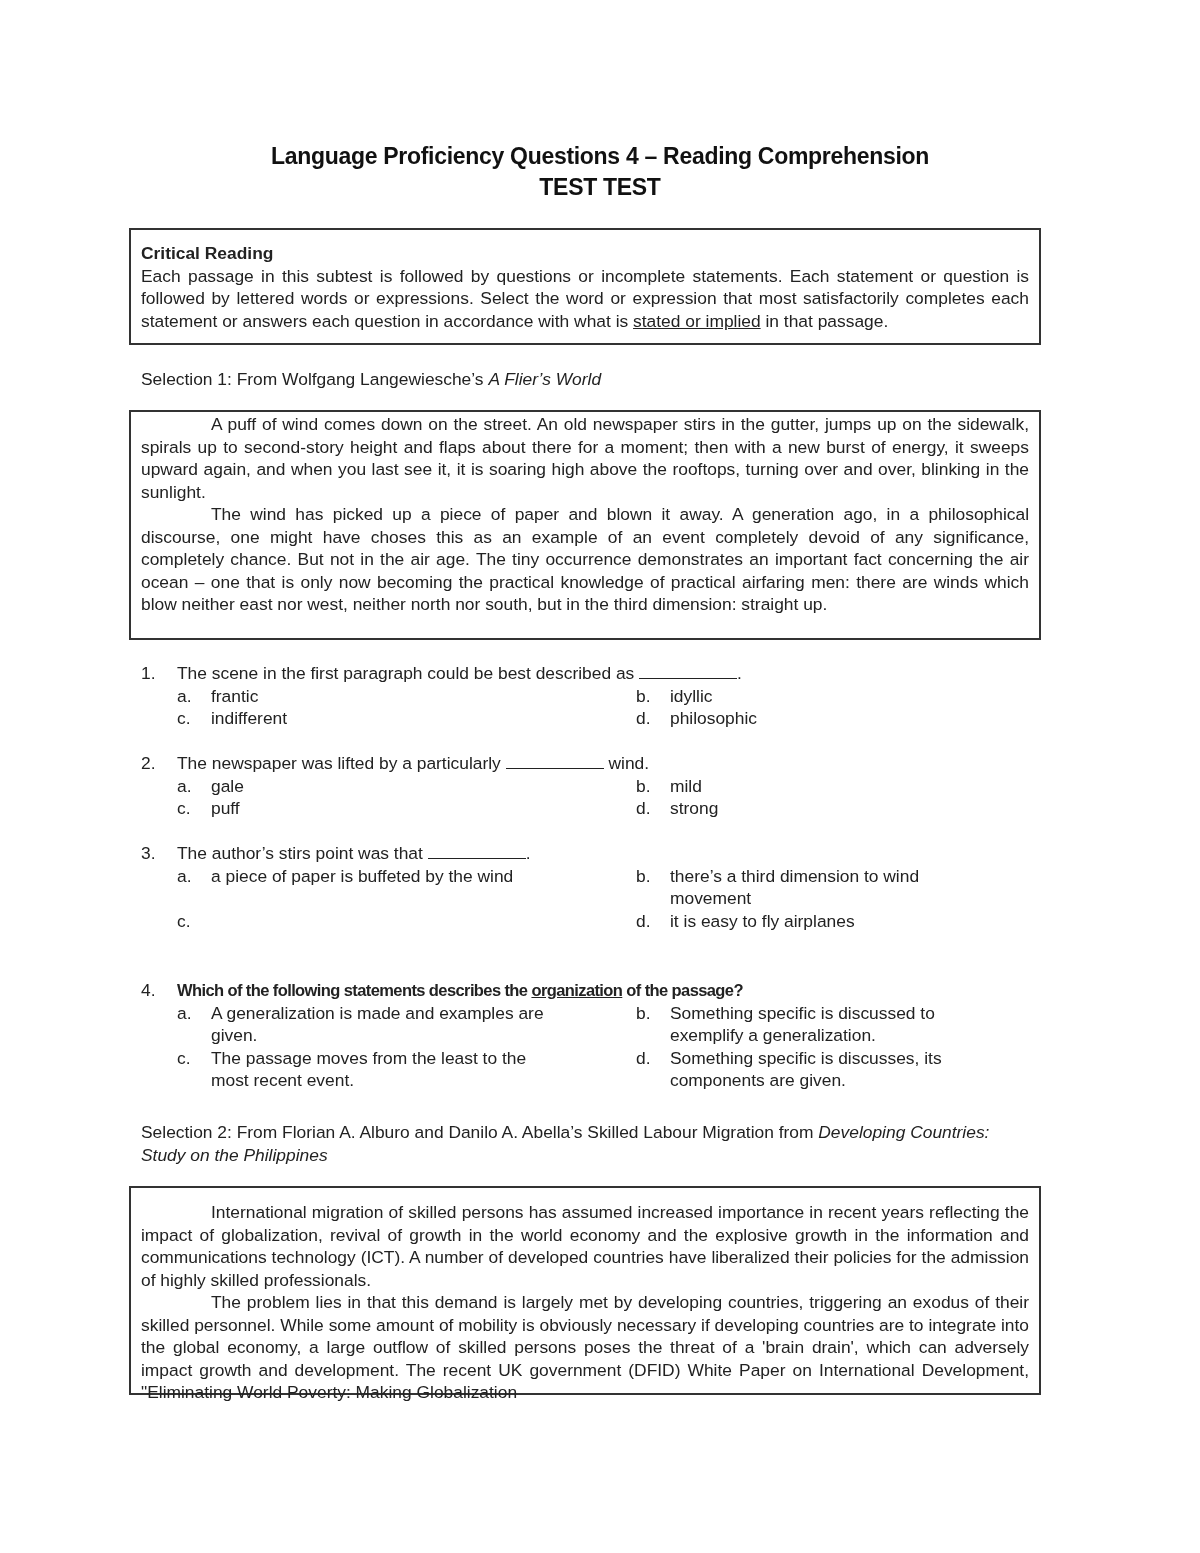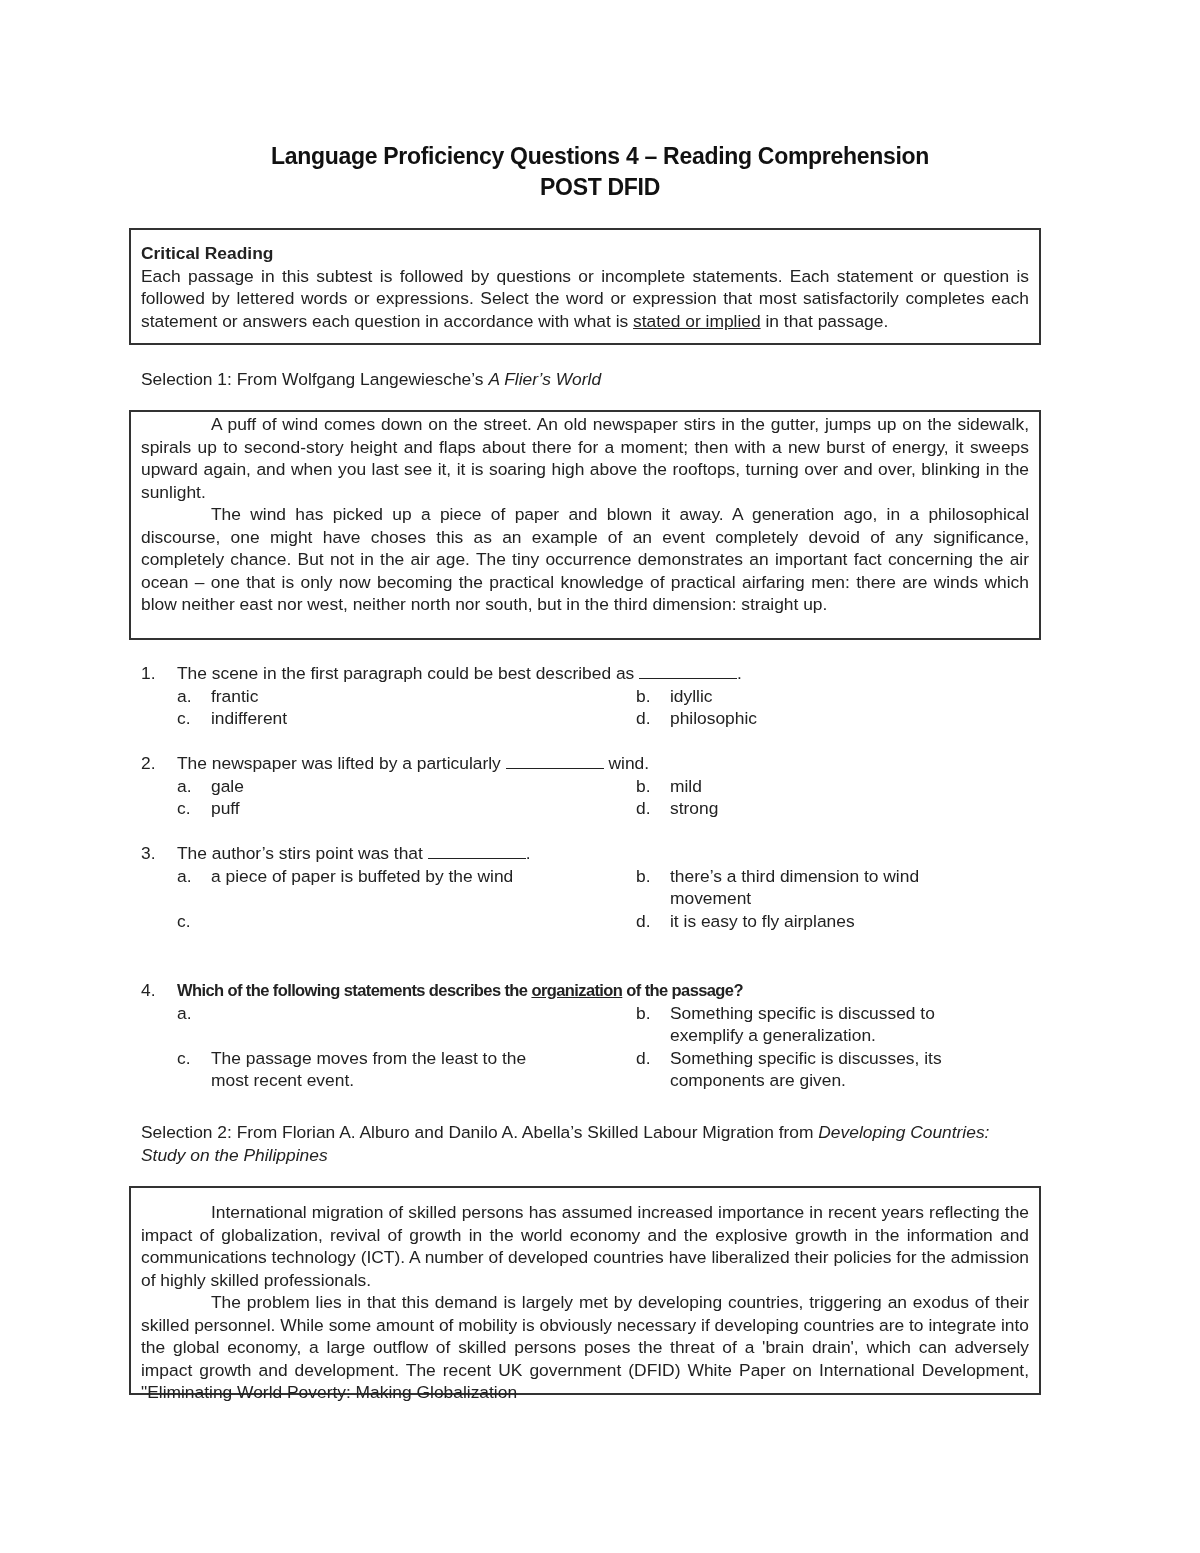--- a/index.html
+++ b/index.html
@@ -41,21 +41,21 @@
     .q3 { top: 842px; }
     .q4 { top: 979px; }
     .blank { display: inline-block; border-bottom: 1.3px solid #222; width: 98px; height: 16px; vertical-align: baseline; }
   </style>
 </head>
 <body>
 
 <div class="page">
 
   <div class="title t1">Language Proficiency Questions 4 – Reading Comprehension</div>
-  <div class="title t2">POST DFID</div>
+  <div class="title t2">TEST TEST</div>
 
   <div class="box box1">
     <p class="hdr">Critical Reading</p>
     <p><span>Each passage in this subtest is followed by questions or incomplete statements. Each statement or question is followed by lettered words or expressions. Select the word or expression that most satisfactorily completes each statement or answers each question in accordance with what is </span><span class="u">stated or implied</span><span> in that passage.</span></p>
   </div>
 
   <div class="sel sel1"><span>Selection 1: From Wolfgang Langewiesche’s </span><i>A Flier’s World</i></div>
 
   <div class="box box2">
     <p class="indent">A puff of wind comes down on the street. An old newspaper stirs in the gutter, jumps up on the sidewalk, spirals up to second-story height and flaps about there for a moment; then with a new burst of energy, it sweeps upward again, and when you last see it, it is soaring high above the rooftops, turning over and over, blinking in the sunlight.</p>
@@ -138,20 +138,21 @@
       </div>
     </div>
   </div>
 
   <div class="q q4">
     <div class="stem boldstem"><span class="num" style="font-family:'Liberation Sans',sans-serif;font-weight:normal;font-size:17.4px;letter-spacing:0;">4.</span><span>Which of the following statements describes the </span><span class="u">organization</span><span> of the passage?</span></div>
     <div class="opts">
       <div class="row">
         <div class="opt col1">
             <span class="lt">a.</span>
+            <span class="txt">A generalization is made and examples are given.</span>
           </div>
         <div class="opt col2">
             <span class="lt">b.</span>
             <span class="txt">Something specific is discussed to exemplify a generalization.</span>
           </div>
       </div>
       <div class="row">
         <div class="opt col1">
             <span class="lt">c.</span>
             <span class="txt">The passage moves from the least to the most recent event.</span>

